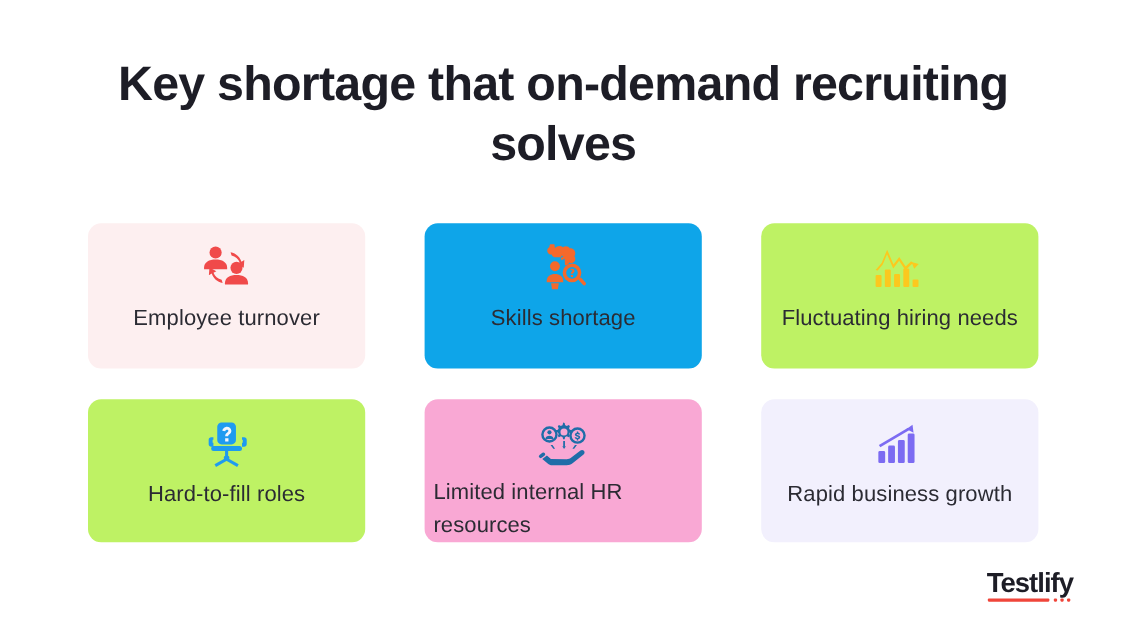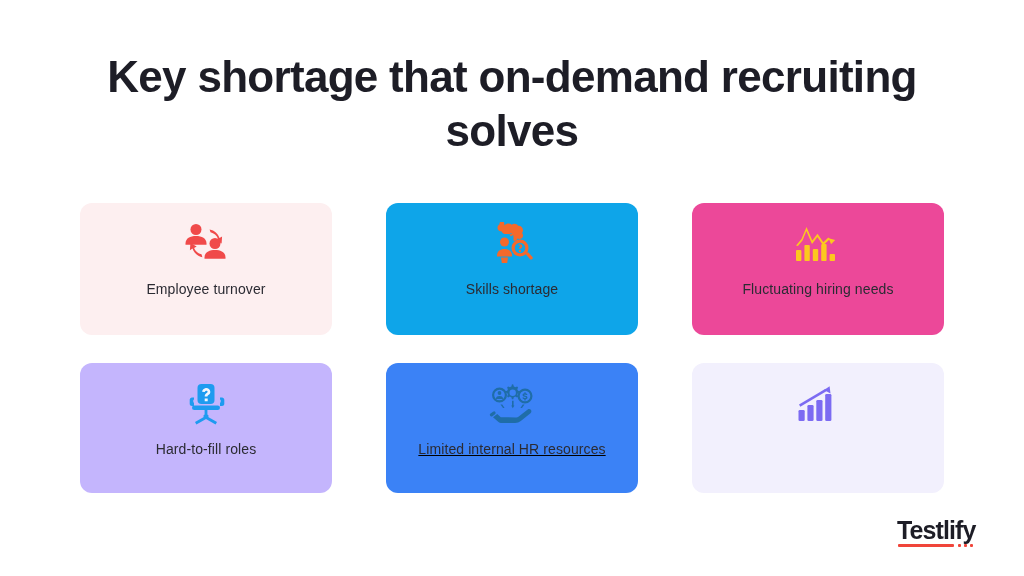--- a/index.html
+++ b/index.html
@@ -50,21 +50,21 @@
   .card-icon {
     height:48px;
     width:56px;
     display:flex;
     align-items:center;
     justify-content:center;
     margin-bottom:6px;
   }
   .card-icon svg { display:block; }
   .card-label {
-    font-size:14px;
+    font-size:20px;
     line-height:30px;
     color:#2b2b33;
     text-align:left;
     font-weight:400;
     padding:0 8px;
     letter-spacing:0.1px;
   }
 
   
   .logo {
@@ -142,41 +142,41 @@
 
             <path d="M31 17.5a8.5 8.5 0 1 0 0 17 8.5 8.5 0 0 0 0-17zm0 3.2a5.3 5.3 0 1 1 0 10.6 5.3 5.3 0 0 1 0-10.6z"></path>
             <rect x="36.3" y="31.8" width="3.2" height="8.5" rx="1.6" transform="rotate(-42 36.3 31.8)"></rect>
             <path d="M29.6 22.7c.9-.6 2.2-.6 3 .1.9.8.9 2.2 0 2.9-.4.3-.7.6-.7 1.1h-1.9c0-1 .4-1.6 1.1-2.1.4-.3.4-.8 0-1.1-.4-.3-1-.2-1.2.3zm.3 5.2h2v2h-2z"></path>
           </g>
         </svg>
       </span>
       <span class="card-label">Skills shortage</span>
     </div>
 
-    <div class="card" style="background:#ec4899;">
+    <div class="card" style="background:#bef264;">
       <span class="card-icon">
         <svg width="48" height="42" viewBox="0 0 48 42" fill="none">
           <g fill="#fcc81e">
 
             <path d="M2 22.5l5.5-6.5 5 -12 5.8 13.5 5.2-6.8 5.8 8.6 5-4.9 1.6 1.6-6.8 6.6-5.7-8.5-5.4 7-5.6-13-3.9 9.4-4.6 5.4z"></path>
 
             <path d="M34.6 15.2l6.6 1.8-4.1 4.3z"></path>
 
             <rect x="2" y="27" width="5.4" height="11" rx="1"></rect>
             <rect x="10.4" y="22" width="5.4" height="16" rx="1"></rect>
             <rect x="18.8" y="26" width="5.4" height="12" rx="1"></rect>
             <rect x="27.2" y="21" width="5.4" height="17" rx="1"></rect>
             <rect x="35.6" y="31" width="5.4" height="7" rx="1"></rect>
           </g>
         </svg>
       </span>
       <span class="card-label">Fluctuating hiring needs</span>
     </div>
 
-    <div class="card" style="background:#c4b5fd;">
+    <div class="card" style="background:#bef264;">
       <span class="card-icon">
         <svg width="44" height="44" viewBox="0 0 44 44" fill="none">
           <g fill="#1e9bf0">
 
             <rect x="13.5" y="2" width="17" height="20" rx="4"></rect>
 
             <rect x="8" y="23.5" width="28" height="4.6" rx="2.3"></rect>
 
             <path d="M8 15.5c-1.3 0-2.3 1-2.3 2.3v4c0 1.3 1 2.3 2.3 2.3h2v-3.6h-.7v-2.7h.7v-2.3zm28 0v2.3h.7v2.7H36v3.6h2c1.3 0 2.3-1 2.3-2.3v-4c0-1.3-1-2.3-2.3-2.3z"></path>
 
@@ -186,21 +186,21 @@
             <path d="M22 33.8l-11 6.3 1.4 2.4 11-6.3z"></path>
             <rect x="19.4" y="32.4" width="5.2" height="3.4" rx="1.7"></rect>
           </g>
 
           <path d="M21.2 6.2c2.4-.6 4.8.9 5.1 3.2.2 1.7-.8 2.9-2 3.7-.6.4-.9.8-.9 1.5h-2.7c0-1.7.7-2.7 1.9-3.5.7-.5 1.1-.9 1-1.5-.1-.7-.8-1.1-1.6-.9-.7.1-1.1.6-1.2 1.3l-2.7-.3c.2-1.7 1.4-3 3.1-3.5zm-.5 10.2h3v2.9h-3z" fill="#f3f6fd"></path>
         </svg>
       </span>
       <span class="card-label">Hard-to-fill roles</span>
     </div>
 
-    <div class="card" style="background:#3b82f6;text-decoration:underline;">
+    <div class="card" style="background:#f9a8d4;">
       <span class="card-icon">
         <svg width="48" height="42" viewBox="0 0 48 42" fill="none">
           <g fill="#1f6da8">
 
             <path d="M11.5 4.5a7.5 7.5 0 1 0 0 15 7.5 7.5 0 0 0 0-15zm0 2.2a5.3 5.3 0 1 1 0 10.6 5.3 5.3 0 0 1 0-10.6z"></path>
             <circle cx="11.5" cy="10" r="1.9"></circle>
             <path d="M8 15.6c0-1.7 1.6-2.5 3.5-2.5s3.5.8 3.5 2.5v.5H8z"></path>
 
             <path d="M24 1.2l1.3.3.5 2c.5.1 1 .4 1.4.7l1.9-.8 1 1-.8 1.9c.3.4.5.9.7 1.4l2 .5v1.4l-2 .5c-.2.5-.4 1-.7 1.4l.8 1.9-1 1-1.9-.8c-.4.3-.9.6-1.4.7l-.5 2h-1.4l-.5-2c-.5-.1-1-.4-1.4-.7l-1.9.8-1-1 .8-1.9c-.3-.4-.5-.9-.7-1.4l-2-.5V8.2l2-.5c.2-.5.4-1 .7-1.4l-.8-1.9 1-1 1.9.8c.4-.3.9-.6 1.4-.7l.5-2zm.7 5.3a3.2 3.2 0 1 0 0 6.4 3.2 3.2 0 0 0 0-6.4z"></path>
 
@@ -226,20 +226,21 @@
             <path d="M3 21.5L29.5 5.8l1.3 2.2L4.3 23.7z"></path>
             <path d="M33.6 3.2l.9 7.3-6.4-3.6z"></path>
 
             <rect x="2.5" y="27" width="6.2" height="11" rx="1.3"></rect>
             <rect x="11.4" y="22" width="6.2" height="16" rx="1.3"></rect>
             <rect x="20.3" y="17" width="6.2" height="21" rx="1.3"></rect>
             <rect x="29.2" y="11" width="6.2" height="27" rx="1.3"></rect>
           </g>
         </svg>
       </span>
+      <span class="card-label">Rapid business growth</span>
     </div>
 
   </div>
 
   <div class="logo">
     <div class="logo-text">Testlify</div>
     <div class="logo-rule">
       <span class="bar"></span>
       <span class="dot d1"></span>
       <span class="dot d2"></span>

